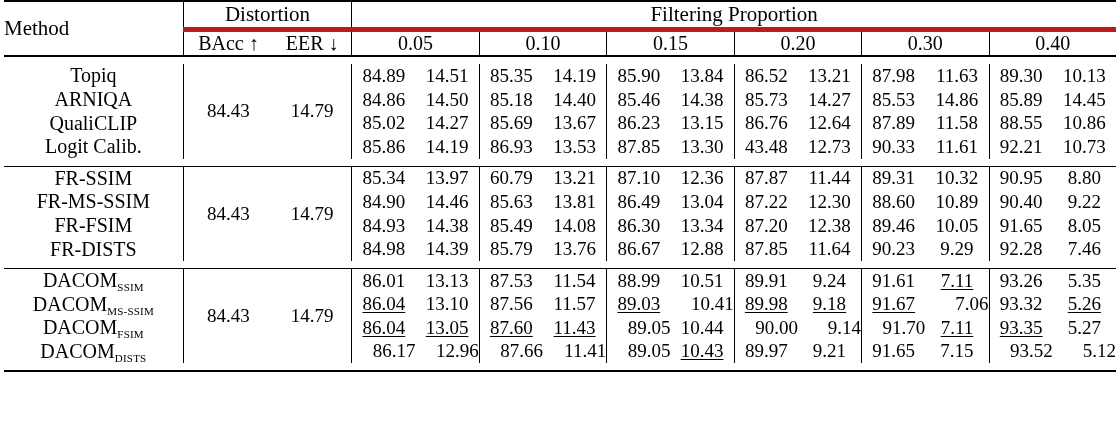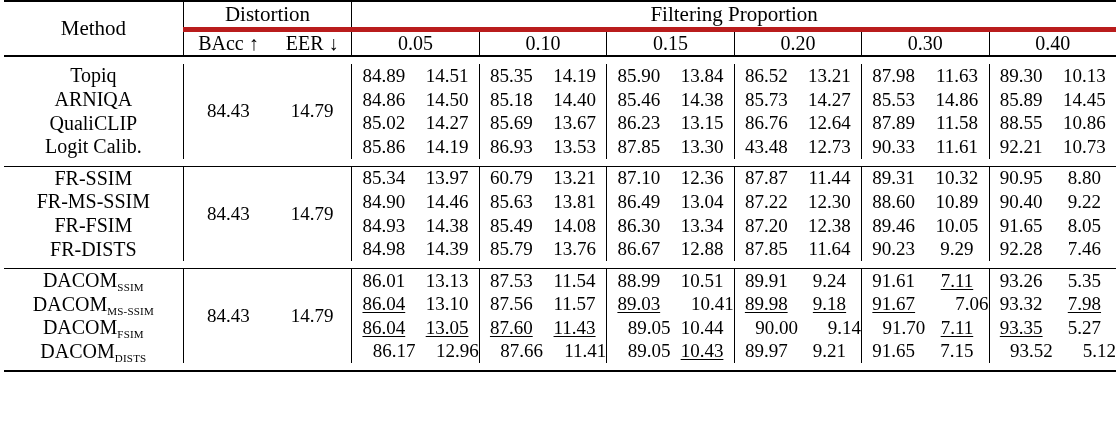--- a/index.html
+++ b/index.html
@@ -42,21 +42,20 @@
   tr.rule-bot > td { border-top: 2px solid #000; }
 
   .hr-row td {
     height: 0;
     line-height: 0;
     font-size: 0;
   }
 
   
   .th-method {
-    text-align: center;
     font-size: 21px;
     padding: 6px 10px;
   }
   .th-group {
     text-align: center;
     font-size: 21px;
     padding: 4px 6px 3px 6px;
   }
   .th-sub {
     text-align: center;
@@ -303,21 +302,21 @@
           <td class="c-num ">13.10</td>
           <td class="c-num vsep-l ">87.56</td>
           <td class="c-num ">11.57</td>
           <td class="c-num vsep-l uline">89.03</td>
           <td class="c-num bold">10.41</td>
           <td class="c-num vsep-l uline">89.98</td>
           <td class="c-num uline">9.18</td>
           <td class="c-num vsep-l uline">91.67</td>
           <td class="c-num bold">7.06</td>
           <td class="c-num vsep-l ">93.32</td>
-          <td class="c-num uline">7.98</td>
+          <td class="c-num uline">5.26</td>
         </tr>
         <tr>
           <td class="c-method">DACOM<span class="sub">FSIM</span></td>
           <td class="c-num vsep-l uline">86.04</td>
           <td class="c-num uline">13.05</td>
           <td class="c-num vsep-l uline">87.60</td>
           <td class="c-num uline">11.43</td>
           <td class="c-num vsep-l bold">89.05</td>
           <td class="c-num ">10.44</td>
           <td class="c-num vsep-l bold">90.00</td>

